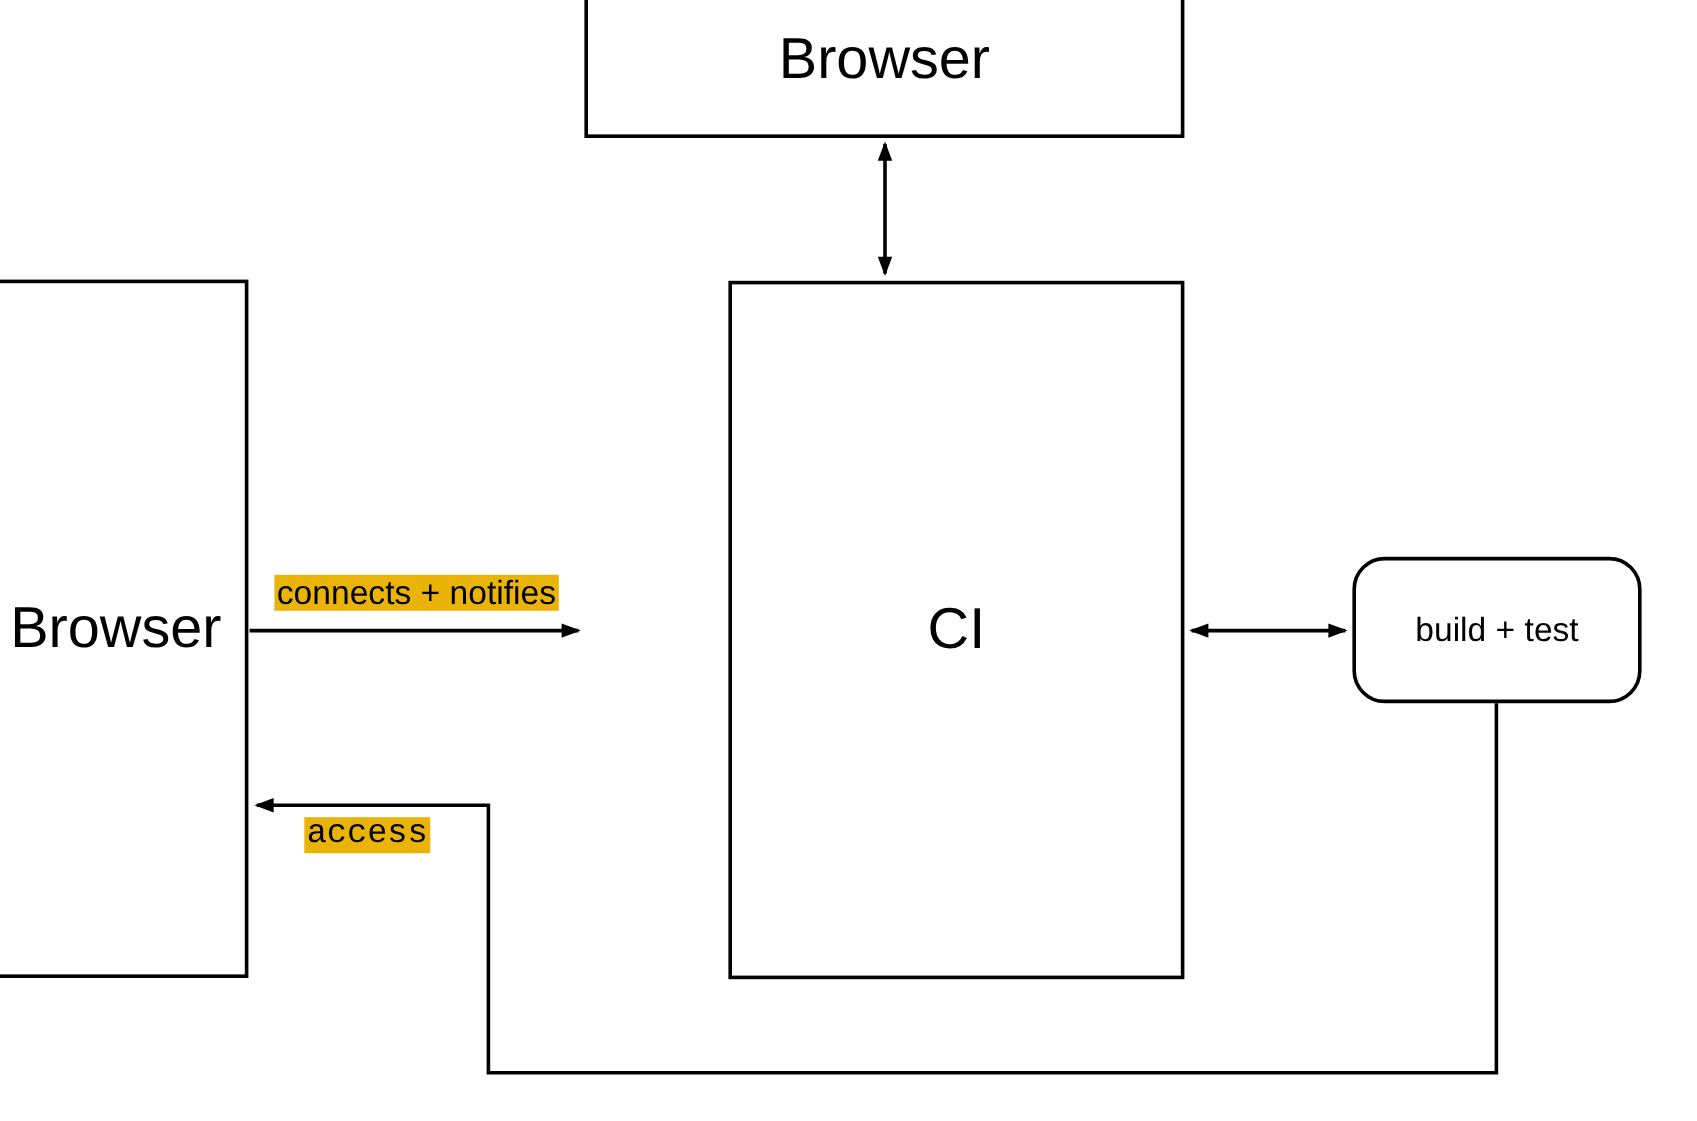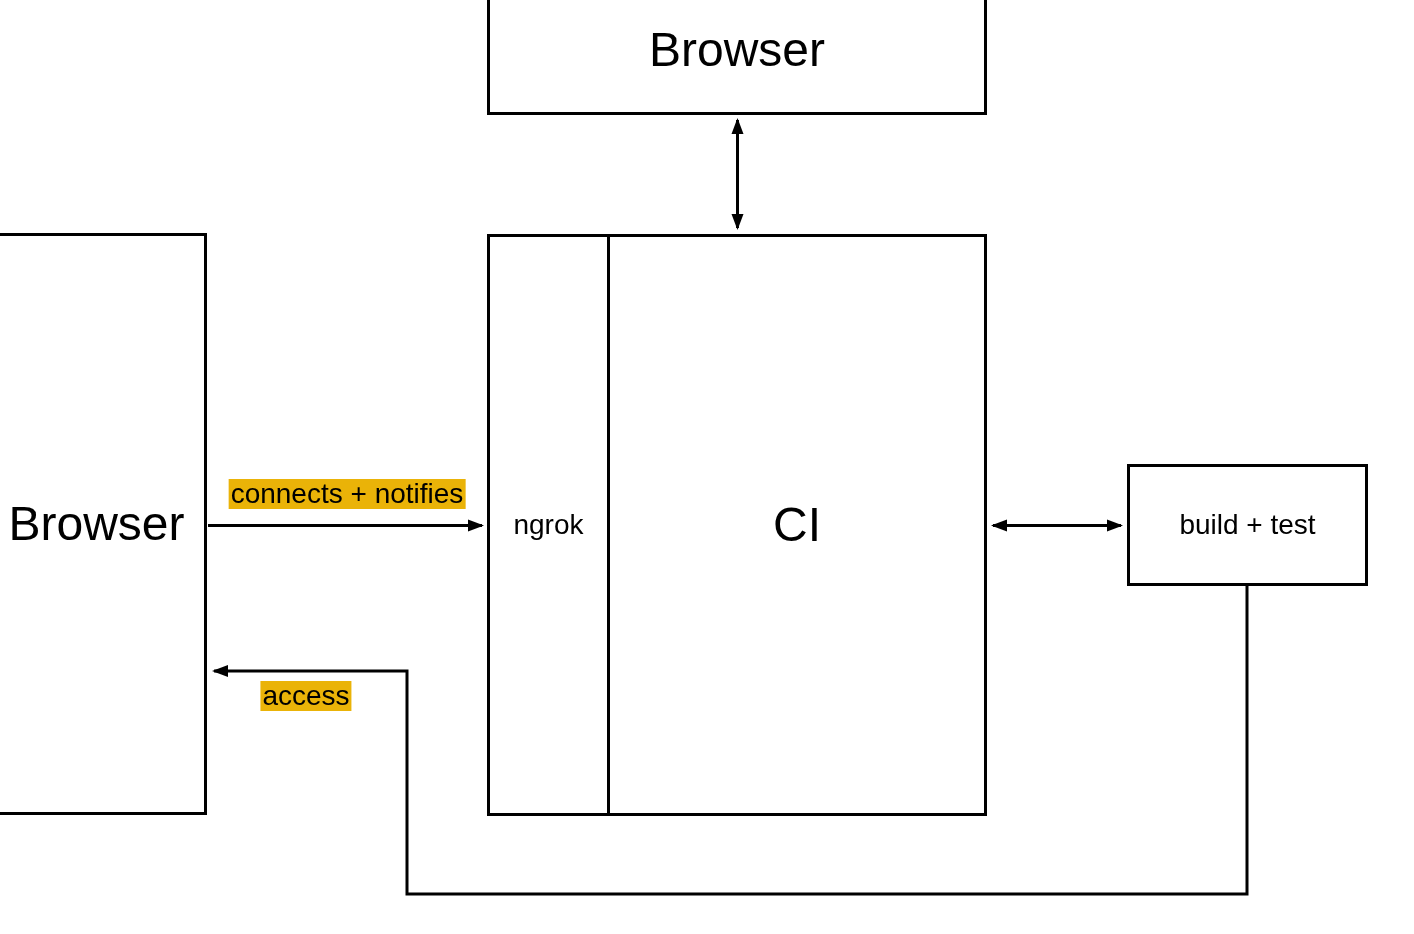--- a/index.html
+++ b/index.html
@@ -43,29 +43,29 @@
     line-height: 30px;
     white-space: nowrap;
     background: #eab308;
     padding: 0 2px;
   }
   
   .browser-box { left: 487px; top: -32px; width: 500px; height: 147px; padding-top: 18px; }
   .github-box  { left: -14px; top: 233px; width: 221px; height: 582px; }
   .ngrok-box   { left: 487px; top: 234px; width: 123px; height: 582px; }
   .ci-box      { left: 607px; top: 234px; width: 380px; height: 582px; justify-content: center; }
-  .build-box   { left: 1127px; top: 464px; width: 241px; height: 122px; }
+  .build-box   { left: 1127px; top: 464px; width: 241px; height: 122px; border-radius: 27px; }
   .edge-layer {
     position: absolute;
     left: 0; top: 0;
     width: 1414px; height: 934px;
     pointer-events: none;
   }
   .lbl-connects { left: 347px; top: 479px; }
-  .lbl-access   { left: 306px; top: 681px; }
+  .lbl-access   { left: 306px; top: 681px; font-family: Liberation Mono, monospace; }
 </style>
 </head>
 <body>
 
 <div class="canvas">
 
   <svg class="edge-layer" width="1414" height="934" viewBox="0 0 1414 934" xmlns="http://www.w3.org/2000/svg">
     <defs>
       <marker id="arrow" markerUnits="userSpaceOnUse" markerWidth="18" markerHeight="16" refX="15" refY="7" orient="auto-start-reverse">
         <path d="M1,1 L17,7 L1,13 Z" fill="#000000"></path>
@@ -82,23 +82,20 @@
   </svg>
 
   <div class="node browser-box">
     <span class="node-label-lg">Browser</span>
   </div>
 
   <div class="node github-box">
     <span class="node-label-lg">Browser</span>
   </div>
 
-  <div class="node ngrok-box">
-    <span class="node-label-sm">ngrok</span>
-  </div>
 
   <div class="node ci-box">
     <span class="node-label-lg">CI</span>
   </div>
 
   <div class="node build-box">
     <span class="node-label-sm">build + test</span>
   </div>
 
   <div class="edge-label lbl-connects">connects + notifies</div>

